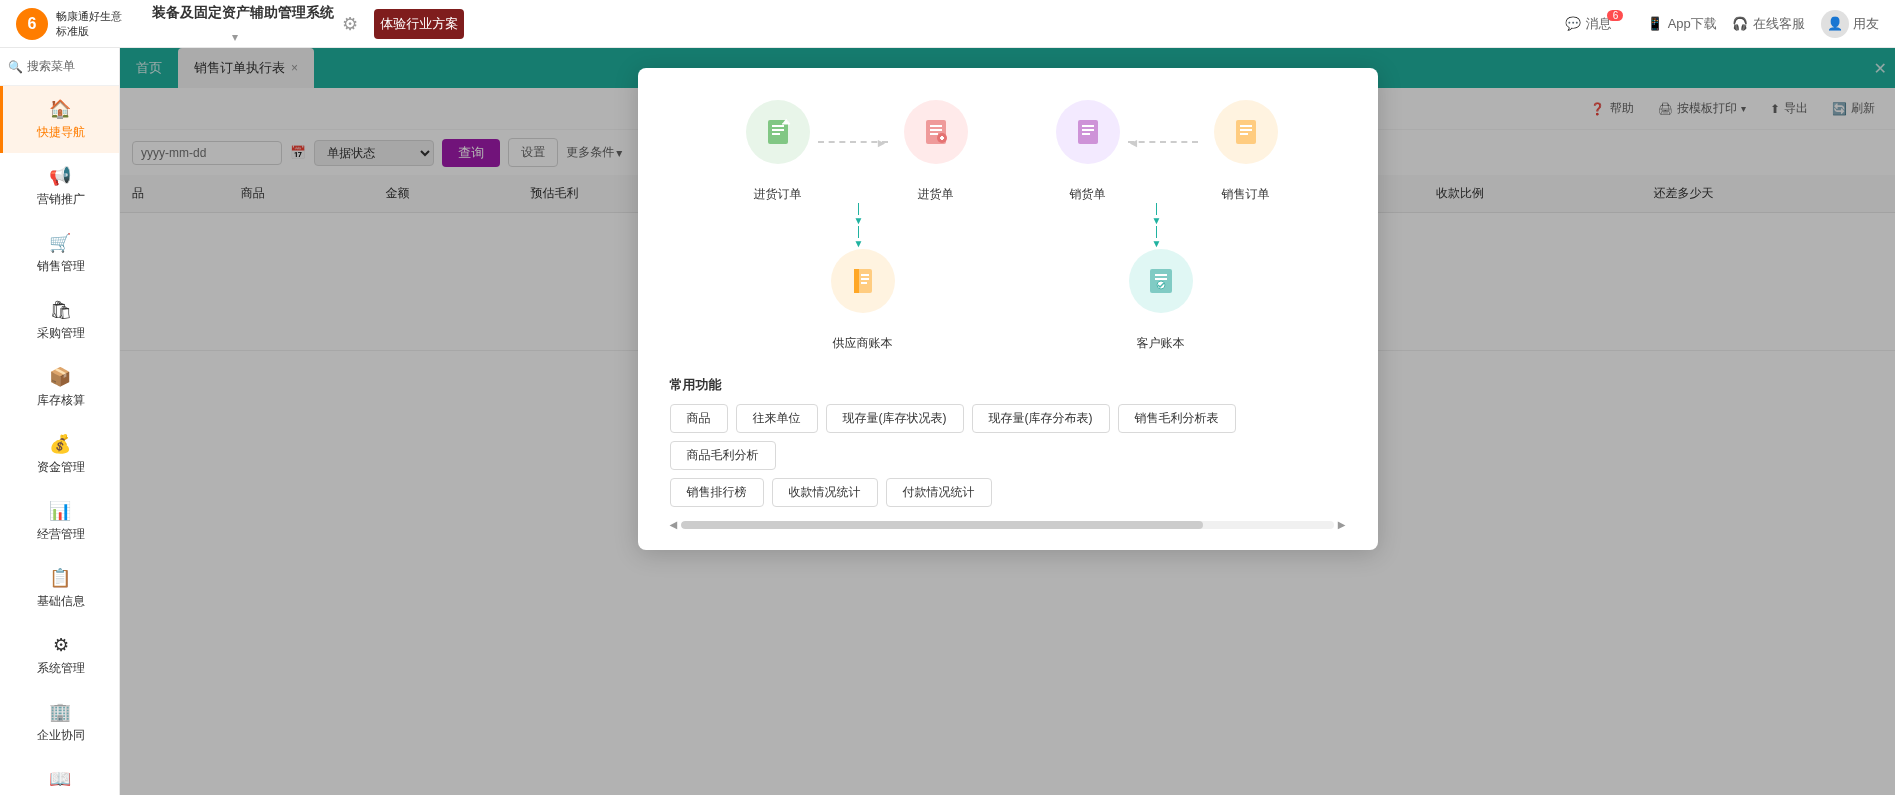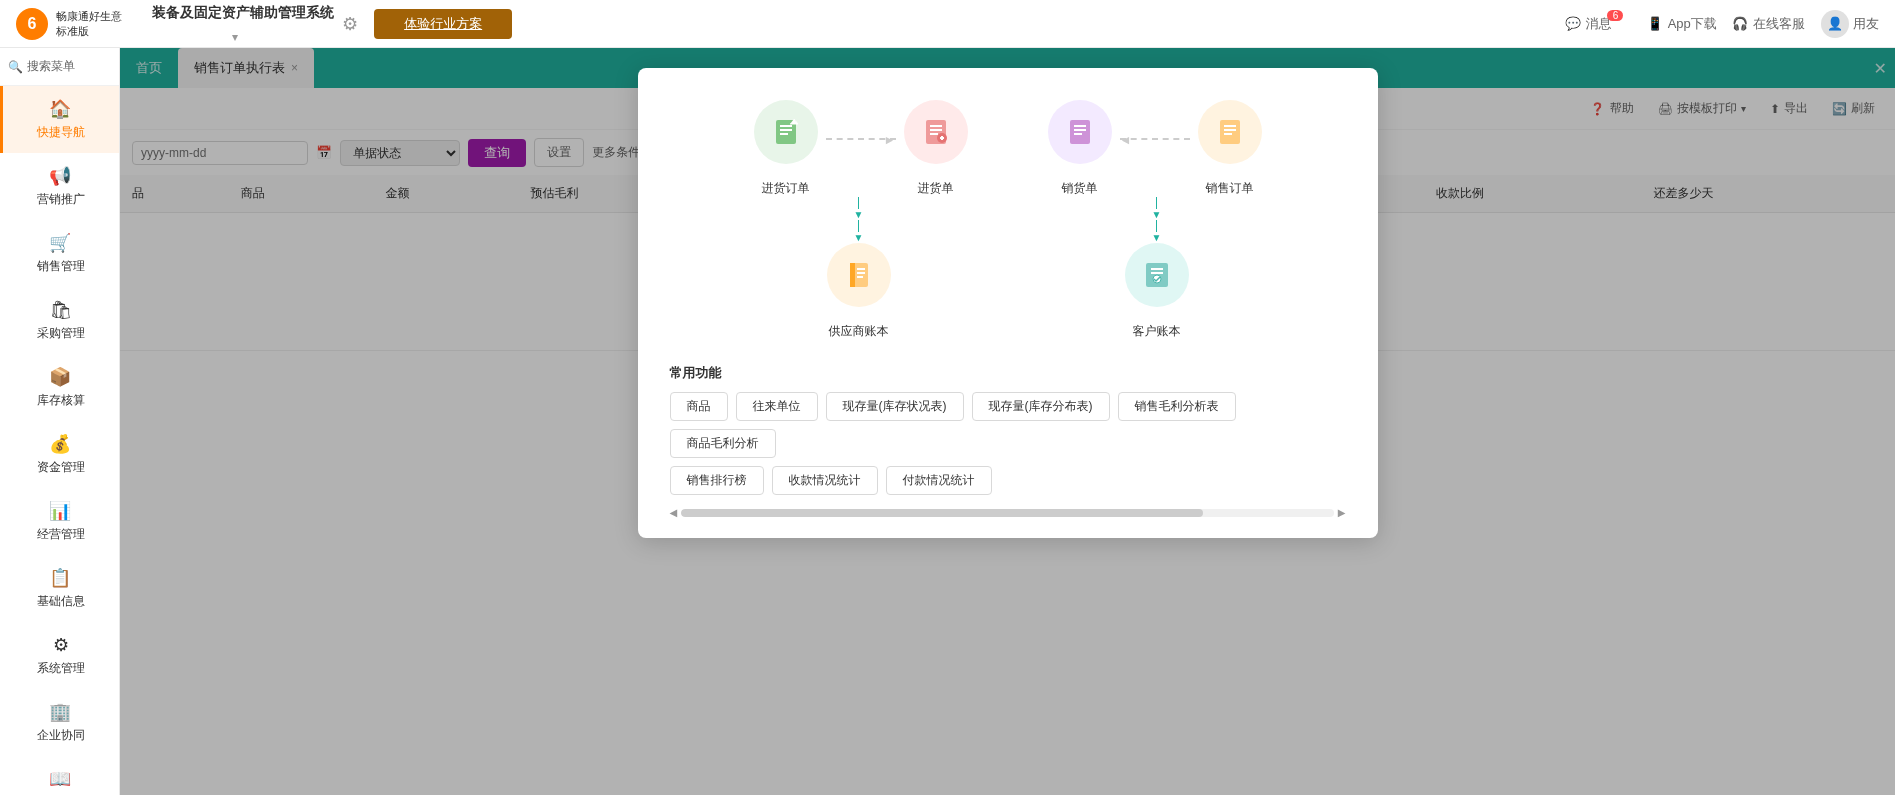--- a/index.html
+++ b/index.html
@@ -53,22 +53,22 @@
     .badge {
       background: #ff4d4f; color: white; border-radius: 10px;
       font-size: 10px; padding: 0 4px; min-width: 16px; text-align: center;
       position: relative; top: -8px; left: -8px;
     }
     .avatar {
       width: 28px; height: 28px; background: #e0e0e0; border-radius: 50%;
       display: flex; align-items: center; justify-content: center; color: #999;
     }
     .btn-experience {
-      background: #a16207; color: white; border: none; border-radius: 4px;
-      padding: 6px 30px; cursor: pointer; font-size: 13px; text-decoration: underline;
+      background: #7f1d1d; color: white; border: none; border-radius: 4px;
+      padding: 6px 6px; cursor: pointer; font-size: 13px;
     }
 
     
     .main-layout {
       display: flex;
       height: calc(100vh - 48px);
     }
 
     
     .sidebar {
@@ -159,21 +159,21 @@
       background: #fff;
       padding: 8px 12px;
       display: flex;
       align-items: center;
       gap: 8px;
       flex-shrink: 0;
       flex-wrap: wrap;
     }
     .filter-input {
       border: 1px solid #d9d9d9; border-radius: 4px;
-      padding: 4px 8px; font-size: 12px; width: 176px; color: #bbb;
+      padding: 4px 8px; font-size: 12px; width: 150px; color: #bbb;
     }
     .filter-select {
       border: 1px solid #d9d9d9; border-radius: 4px;
       padding: 4px 8px; font-size: 12px; width: 120px; color: #333;
     }
     .btn-query {
       background: #a21caf; color: white; border: none; border-radius: 4px;
       padding: 5px 16px; cursor: pointer; font-size: 13px;
     }
     .btn-settings {
@@ -230,22 +230,23 @@
       background: #fff;
       border-radius: 8px;
       width: 740px;
       max-height: 560px;
       overflow: auto;
       box-shadow: 0 4px 24px rgba(0,0,0,0.18);
       padding: 24px 32px 20px;
       position: relative;
     }
     .flow-node {
-      display: flex; flex-direction: column; align-items: center; gap: 16px;
+      display: flex; flex-direction: column; align-items: center; gap: 22px;
       cursor: pointer;
+      margin-left: 8px;
     }
     .flow-circle {
       width: 64px; height: 64px; border-radius: 50%;
       display: flex; align-items: center; justify-content: center;
       font-size: 26px;
     }
     .flow-label { font-size: 12px; color: #333; }
     .arrow-right-dashed {
       width: 70px; height: 2px;
       border-top: 2px dashed #ccc;

